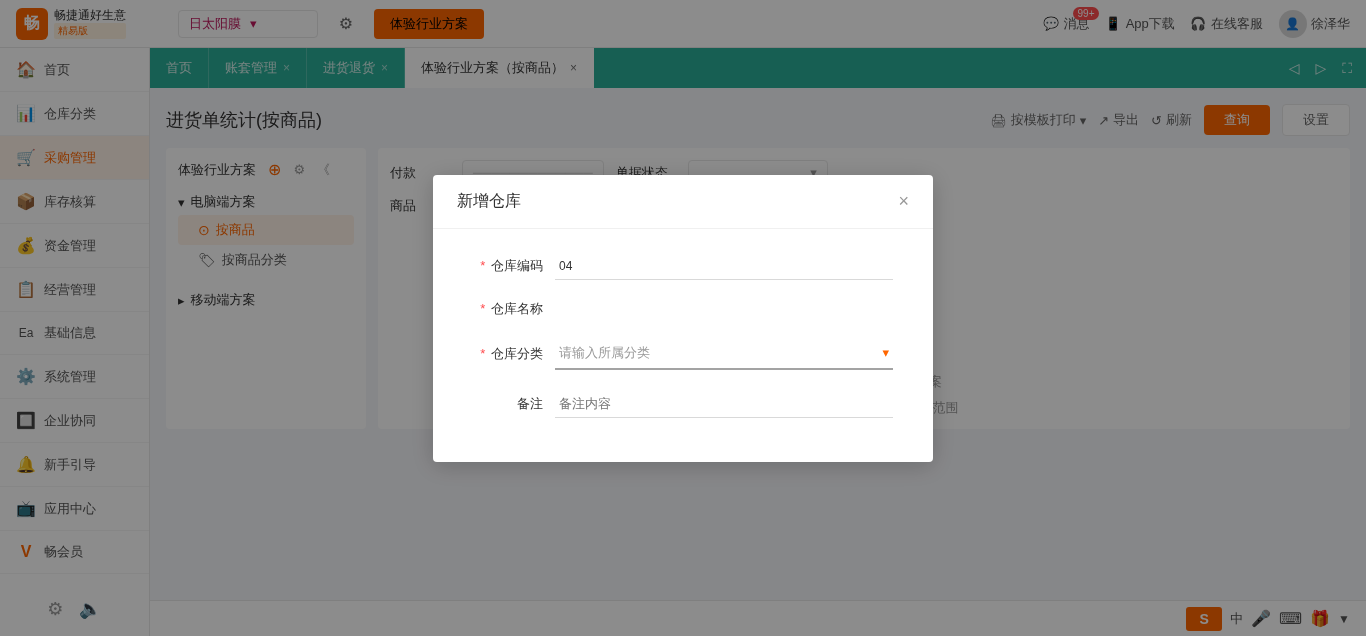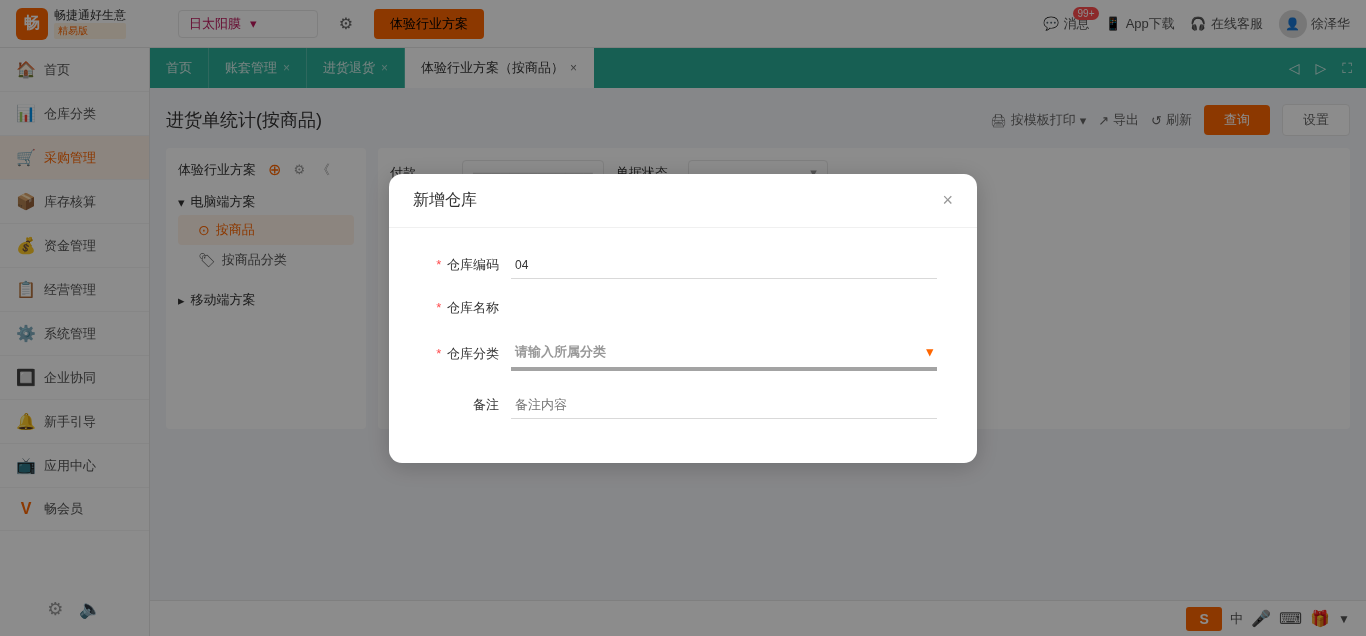--- a/index.html
+++ b/index.html
@@ -228,22 +228,22 @@
       position: fixed;
       top: 0; left: 0; right: 0; bottom: 0;
       background: rgba(0,0,0,0.45);
       z-index: 200;
       display: flex; align-items: center; justify-content: center;
     }
 
     
     .dialog {
       background: #fff;
-      border-radius: 13px;
-      width: 588px;
+      border-radius: 4px;
+      width: 500px;
       box-shadow: 0 4px 24px rgba(0,0,0,0.2);
       overflow: hidden;
     }
     .dialog-header {
       display: flex; align-items: center; justify-content: space-between;
       padding: 16px 24px;
       border-bottom: 1px solid #f0f0f0;
     }
     .dialog-title { font-size: 16px; font-weight: 500; color: #333; }
     .dialog-close { cursor: pointer; color: #999; font-size: 18px; }
@@ -264,27 +264,26 @@
       border-bottom: 1px solid #d9d9d9;
       padding: 6px 4px;
       font-size: 12px;
       color: #333;
       outline: none;
     }
     .form-input.active-border { border-bottom-color: #ff6600; }
     .form-select {
       flex: 1;
       border: none;
-      border-bottom: 4px solid #a3a3a3;
+      border-bottom: 2px solid #a3a3a3;
       padding: 6px 4px;
       font-size: 13px;
       color: #999;
       display: flex; align-items: center; justify-content: space-between;
       cursor: pointer;
-      font-weight: bold;
     }
     .form-note {
       flex: 1;
       border: none;
       border-bottom: 1px solid #d9d9d9;
       padding: 6px 4px;
       font-size: 13px;
       color: #999;
       outline: none;
     }
@@ -431,20 +430,24 @@
     <span class="sidebar-icon">📦</span>
     <span>库存核算</span>
   </div>
   <div class="sidebar-item">
     <span class="sidebar-icon">💰</span>
     <span>资金管理</span>
   </div>
   <div class="sidebar-item">
     <span class="sidebar-icon">📋</span>
     <span>经营管理</span>
+  </div>
+  <div class="sidebar-item">
+    <span class="sidebar-icon" style="font-size:12px;font-style:normal;">Ea</span>
+    <span>基础信息</span>
   </div>
   <div class="sidebar-item">
     <span class="sidebar-icon">⚙️</span>
     <span>系统管理</span>
   </div>
   <div class="sidebar-item">
     <span class="sidebar-icon">🔲</span>
     <span>企业协同</span>
   </div>
   <div class="sidebar-item">

